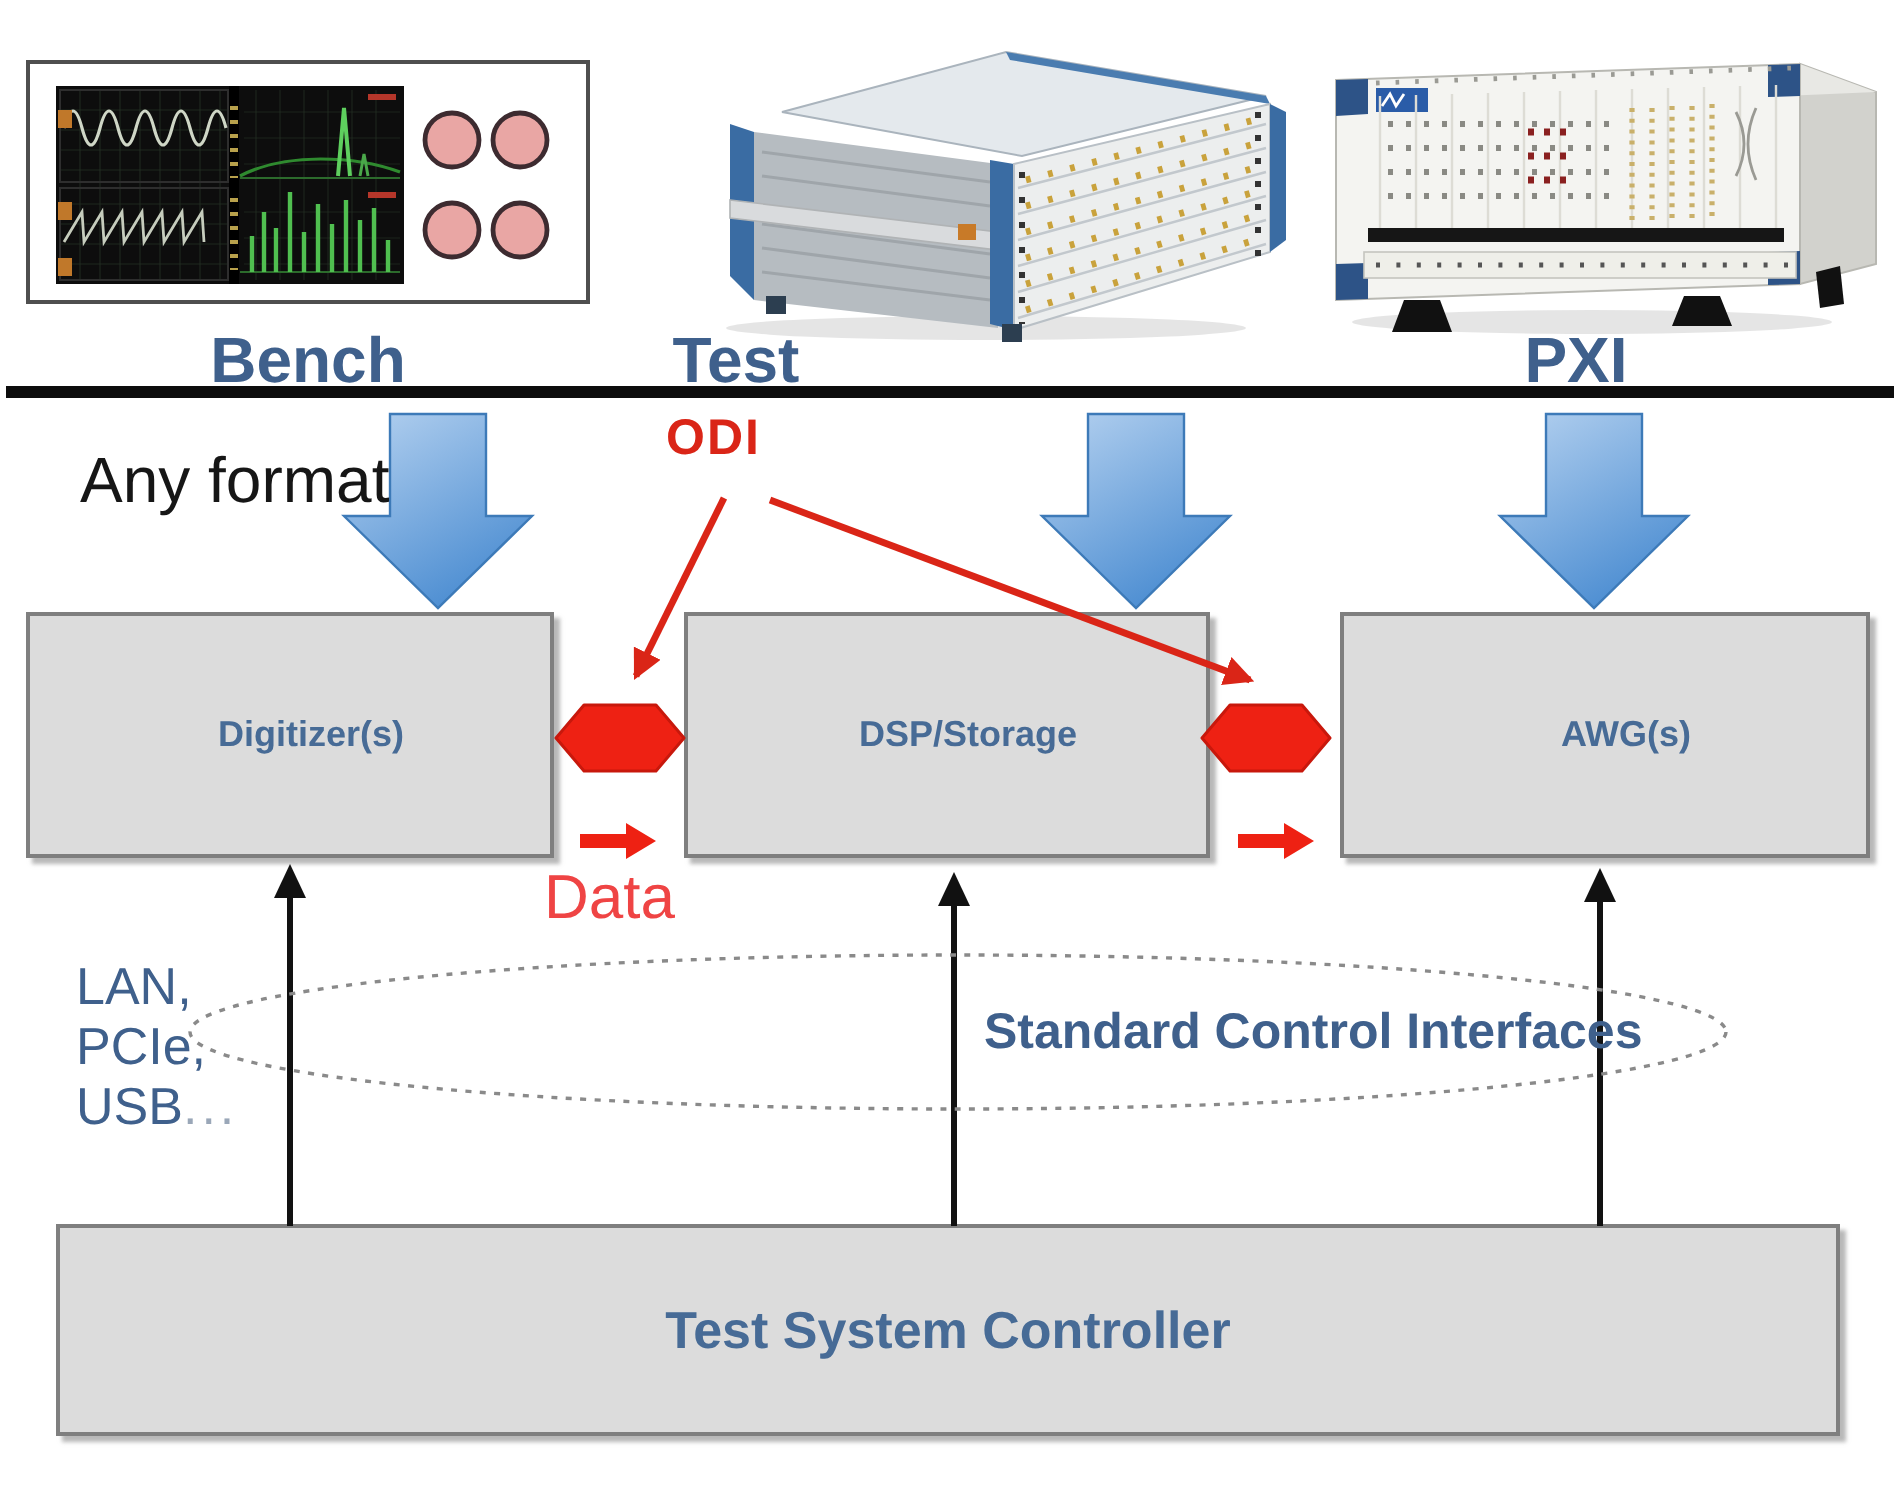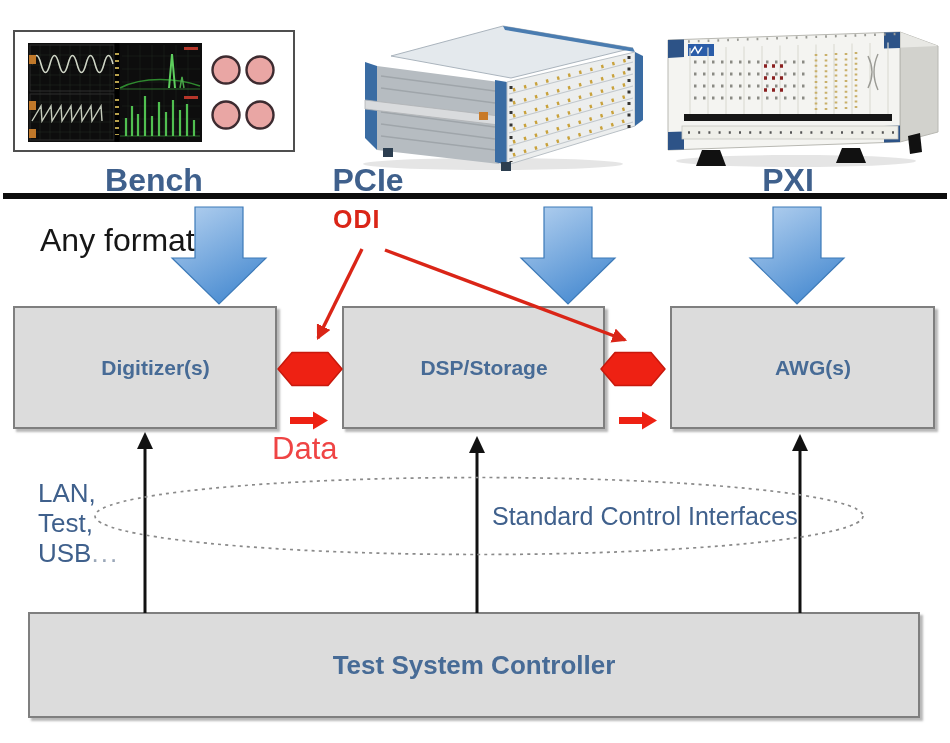--- a/index.html
+++ b/index.html
@@ -24,34 +24,34 @@
   
   .any-format{left:40px;top:222px;font-size:32px;color:#161616;z-index:6;white-space:nowrap;}
   .odi-label{left:333px;top:205px;font-size:25px;font-weight:bold;color:#da2517;z-index:6;letter-spacing:1px;}
   .data-label{left:272px;top:431px;font-size:31px;font-weight:normal;color:#ef4444;z-index:6;}
   
   .gbox{
     top:306px;height:123px;background:#dcdcdc;border:2px solid #7f7f7f;box-sizing:border-box;
     box-shadow:3px 3px 2px rgba(125,125,125,0.55);
     display:flex;align-items:center;justify-content:center;z-index:1;
   }
-  .gbox span{font-size:21px;font-weight:600;color:#476b96;margin-left:21px;}
+  .gbox span{font-size:18px;font-weight:600;color:#476b96;margin-left:21px;}
   .box-digitizer{left:13px;width:264px;}
   .box-dsp{left:342px;width:263px;}
   .box-awg{left:670px;width:265px;}
   .controller-box{
     left:28px;top:612px;width:892px;height:106px;background:#dcdcdc;border:2px solid #7f7f7f;
     box-sizing:border-box;box-shadow:3px 3px 2px rgba(125,125,125,0.55);
     display:flex;align-items:center;justify-content:center;z-index:1;
   }
   .controller-box span{font-size:26px;font-weight:700;color:#476b96;}
   
   .lan-block{left:38px;top:478px;z-index:6;font-size:26px;line-height:30px;color:#3f608c;}
   .lan-block .dots{color:#9aa7b8;letter-spacing:2px;}
-  .sci-label{left:492px;top:502px;font-size:25px;font-weight:400;color:#3f608c;z-index:6;white-space:nowrap;}
+  .sci-label{left:492px;top:502px;font-size:25px;font-weight:700;color:#3f608c;z-index:6;white-space:nowrap;}
   
   .shape-layer{left:0;top:0;z-index:5;pointer-events:none;}
 </style>
 </head>
 <body>
 
 <div class="canvas">
 
   <div class="abs bench-panel">
     <svg class="bench-screen" width="174" height="99" viewBox="0 0 174 99">
@@ -131,21 +131,21 @@
     <path d="M222,36 q8,16 0,32 M232,34 q-8,18 0,36" stroke="#9a9a94" stroke-width="1.4" fill="none"></path>
     <rect x="38" y="94" width="208" height="7" fill="#161616"></rect>
     <rect x="36" y="106" width="216" height="13" fill="#efefe9" stroke="#c5c5bf" stroke-width="0.8"></rect>
     <path d="M42,112.5 H248" stroke="#555" stroke-width="2.6" stroke-dasharray="2 8.2"></path>
     <polygon points="56,130 74,130 80,146 50,146" fill="#111"></polygon>
     <polygon points="196,128 214,128 220,143 190,143" fill="#111"></polygon>
     <polygon points="262,116 274,113 276,132 264,134" fill="#111"></polygon>
   </svg>
 
   <div class="abs inst-label" style="left:154px;">Bench</div>
-  <div class="abs inst-label" style="left:368px;">PCIe</div>
+  <div class="abs inst-label" style="left:368px;">Test</div>
   <div class="abs inst-label" style="left:788px;">PXI</div>
 
   <div class="abs divider"></div>
 
   <div class="abs any-format">Any format</div>
   <div class="abs odi-label">ODI</div>
   <div class="abs data-label">Data</div>
 
   <div class="abs gbox box-digitizer">
     <span>Digitizer(s)</span>
@@ -156,21 +156,21 @@
   <div class="abs controller-box">
     <span>Test System Controller</span>
   </div>
 
   <div class="abs gbox box-awg">
     <span>AWG(s)</span>
   </div>
 
   <div class="abs lan-block">
     <div>LAN,</div>
-    <div>Test,</div>
+    <div>PCIe,</div>
     <div><span>USB</span><span class="dots">...</span></div>
   </div>
   <div class="abs sci-label">Standard Control Interfaces</div>
 
   <svg class="abs shape-layer" width="950" height="743" viewBox="0 0 950 743">
     <defs>
       <linearGradient id="bluegrad" x1="0" y1="0" x2="0.55" y2="1">
         <stop offset="0" stop-color="#b6d2f0"></stop>
         <stop offset="1" stop-color="#4d8ed2"></stop>
       </linearGradient>

